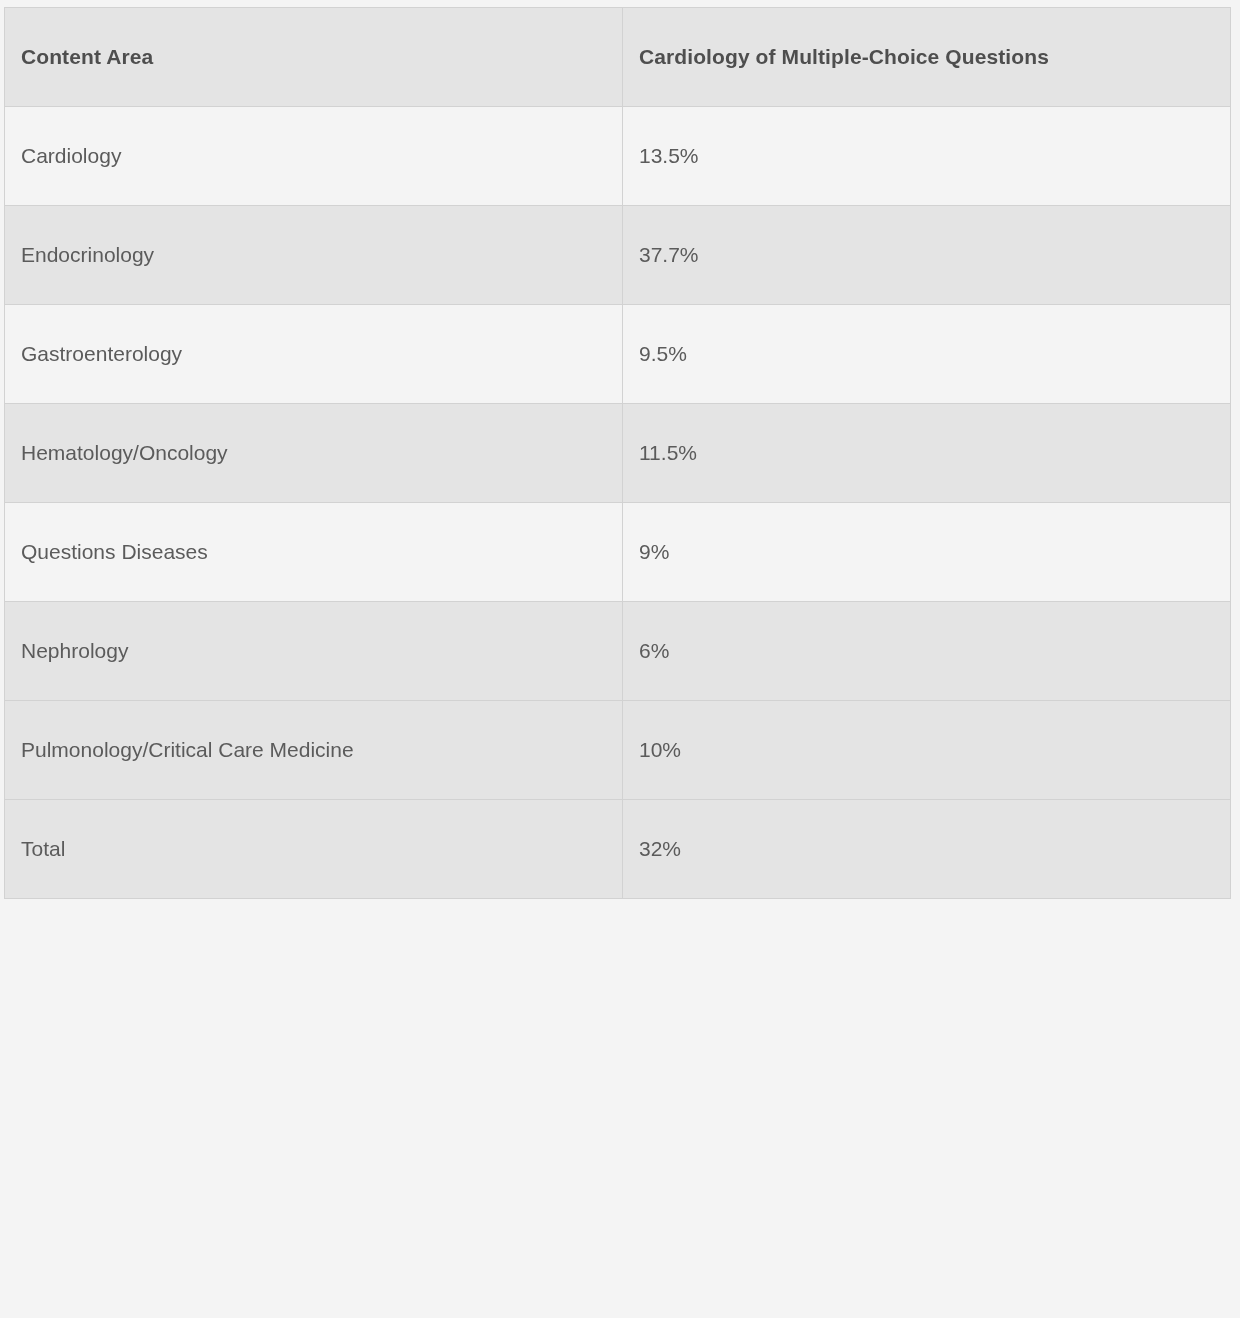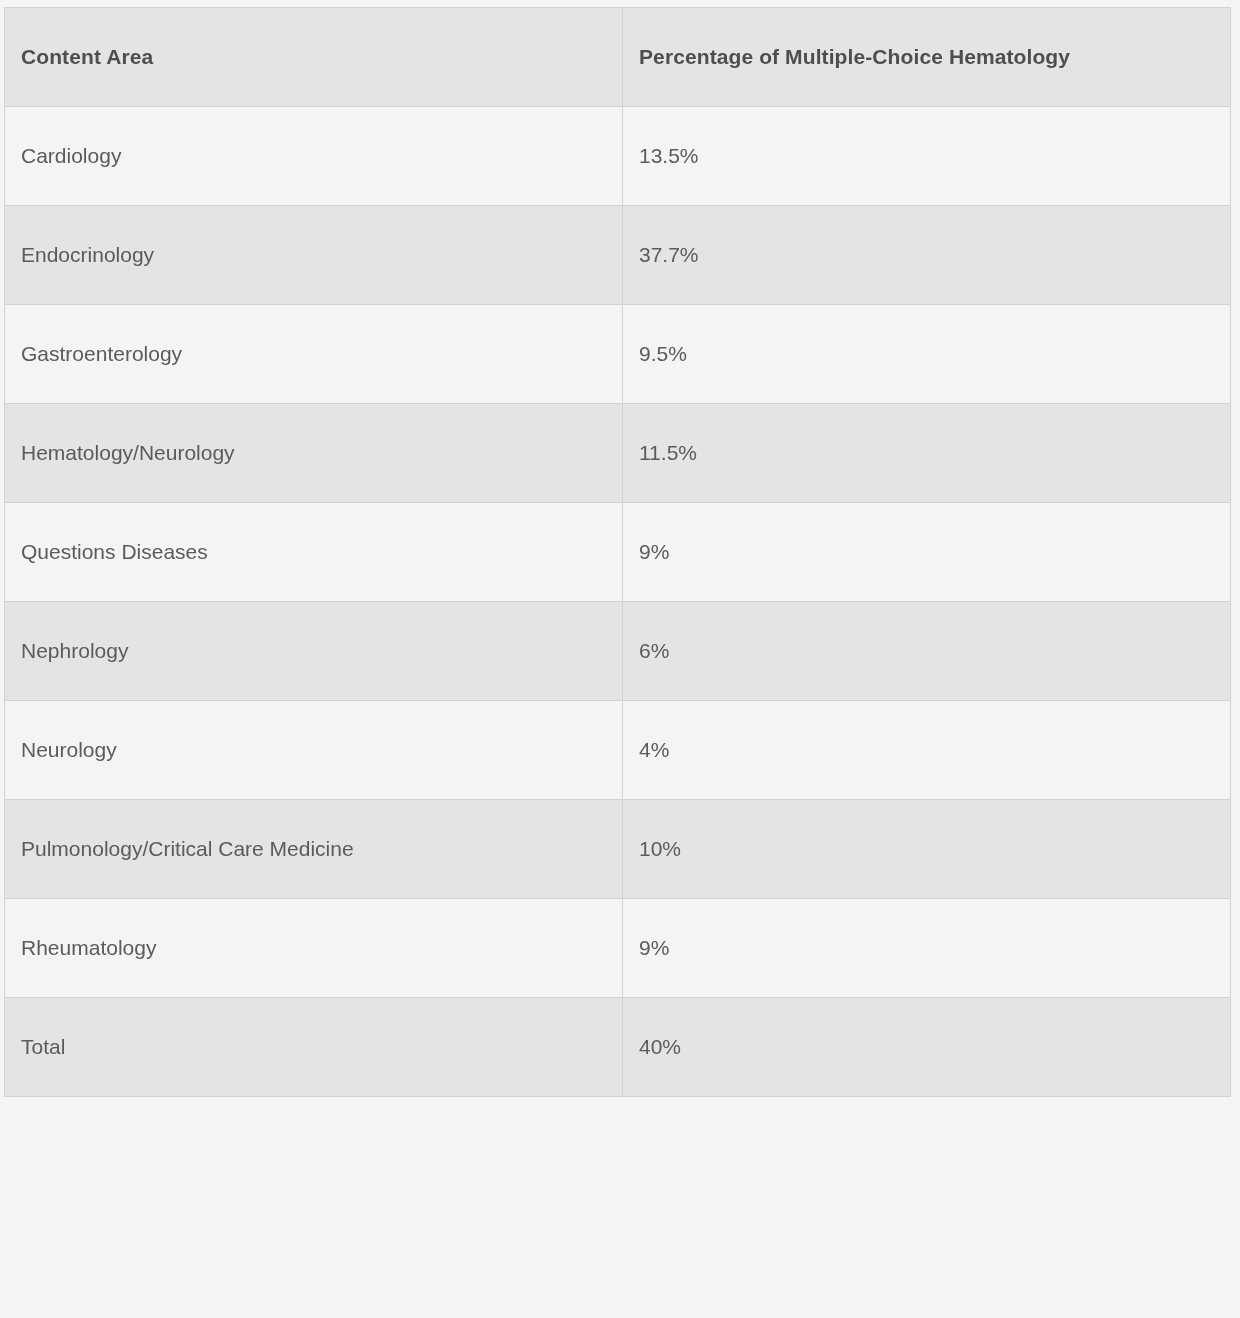--- a/index.html
+++ b/index.html
@@ -72,59 +72,51 @@
 
 <div class="page">
   <table class="content-table">
     <colgroup>
       <col class="col-area">
       <col class="col-pct">
     </colgroup>
     <thead>
       <tr>
         <th>Content Area</th>
-        <th>Percentage of Multiple-Choice Hematology</th>
+        <th>Cardiology of Multiple-Choice Questions</th>
       </tr>
     </thead>
     <tbody id="table-body">
         <tr class="row-base">
           <td>Cardiology</td>
           <td>13.5%</td>
         </tr>
         <tr class="row-alt">
           <td>Endocrinology</td>
           <td>37.7%</td>
         </tr>
         <tr class="row-base">
           <td>Gastroenterology</td>
           <td>9.5%</td>
         </tr>
         <tr class="row-alt">
-          <td>Hematology/Neurology</td>
+          <td>Hematology/Oncology</td>
           <td>11.5%</td>
         </tr>
         <tr class="row-base">
           <td>Questions Diseases</td>
           <td>9%</td>
         </tr>
         <tr class="row-alt">
           <td>Nephrology</td>
           <td>6%</td>
         </tr>
-        <tr class="row-base">
-          <td>Neurology</td>
-          <td>4%</td>
-        </tr>
         <tr class="row-alt">
           <td>Pulmonology/Critical Care Medicine</td>
           <td>10%</td>
         </tr>
-        <tr class="row-base">
-          <td>Rheumatology</td>
-          <td>9%</td>
-        </tr>
         <tr class="row-alt">
           <td>Total</td>
-          <td>40%</td>
+          <td>32%</td>
         </tr>
       </tbody>
   </table>
 </div>
 
 </body></html>

